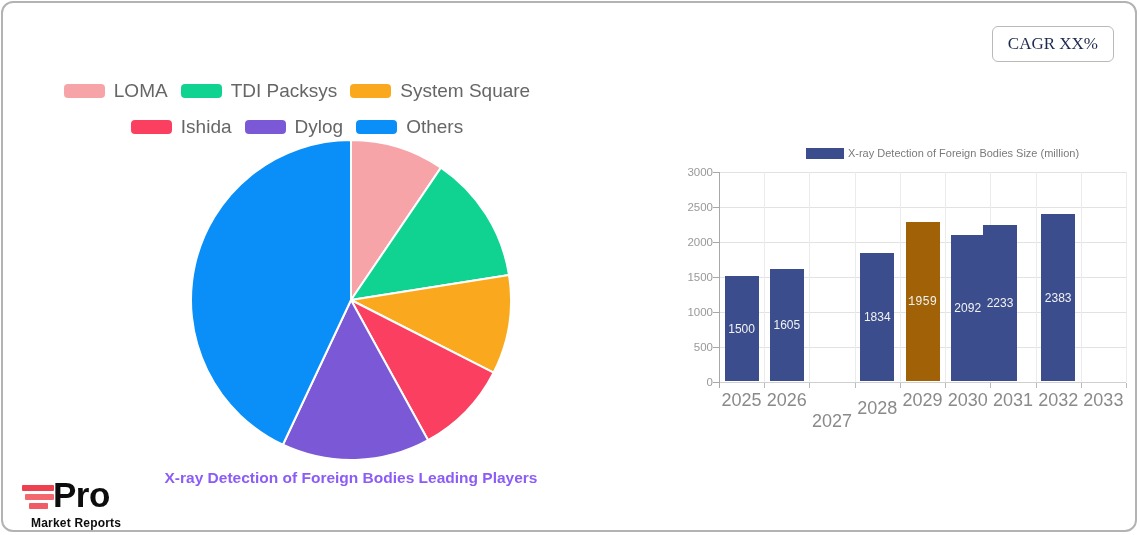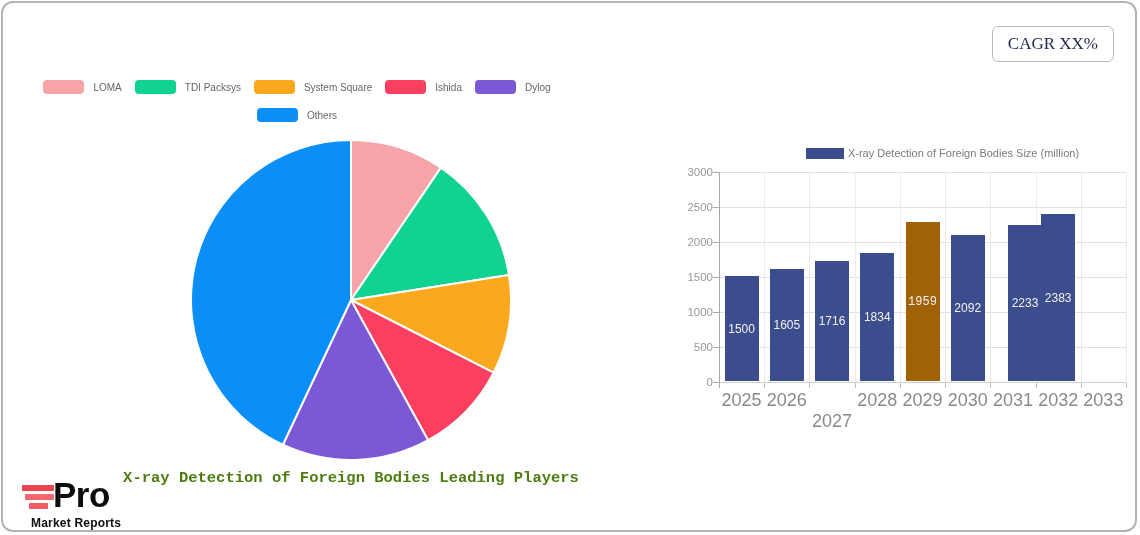--- a/index.html
+++ b/index.html
@@ -10,24 +10,24 @@
   
   .cagr-badge{position:absolute;top:23px;right:21px;padding:7px 15px;border:1px solid #b9b9b9;
               border-radius:6px;background:#fff;font-family:"Liberation Serif",serif;
               font-size:17px;color:#1d2a4d;}
 
   
   .pie-legend{position:absolute;left:14px;top:77px;width:560px;display:flex;flex-wrap:wrap;
               justify-content:center;column-gap:13px;row-gap:14px;}
   .pie-legend-item{display:flex;align-items:center;gap:9px;}
   .pie-legend-swatch{width:41px;height:14px;border-radius:4px;display:inline-block;}
-  .pie-legend-label{font-size:10px;color:#666;}
+  .pie-legend-label{font-size:19px;color:#666;}
   #pie-svg{position:absolute;left:186px;top:135px;}
   .pie-title{position:absolute;left:48px;top:466px;width:600px;text-align:center;
-             font-family:Liberation Mono, monospace;font-size:15.5px;font-weight:600;color:#4d7c0f;}
+             font-family:Liberation Sans, sans-serif;font-size:15.5px;font-weight:600;color:#8b5cf6;}
 
   
   .bar-legend{position:absolute;left:736px;top:144px;width:407px;display:flex;
               justify-content:center;align-items:center;gap:4px;}
   .bar-legend-swatch{width:38px;height:11px;display:inline-block;}
   .bar-legend-label{font-size:11px;color:#7a7a7a;white-space:nowrap;}
   .bar-plot{position:absolute;left:716px;top:169px;width:407px;height:210px;}
   .hgrid{position:absolute;left:0;width:100%;height:1px;background:#e2e2e2;}
   .vgrid{position:absolute;top:0;width:1px;height:100%;background:#ebebeb;}
   .y-axis-line{position:absolute;left:0;top:0;width:1px;height:216px;background:#a8a8a8;}
@@ -138,37 +138,34 @@
       <div class="x-axis-line"></div>
       <div class="y-axis-line"></div>
       <div class="bar" style="left: 5.61111px; width: 34px; height: 105px; background: rgb(59, 77, 140);">
         <span class="bar-value-label" style="color: rgb(242, 242, 242);">1500</span>
       </div>
       <div class="x-tick-label" style="left: 22.6111px;">2025</div>
       <div class="bar" style="left: 50.8333px; width: 34px; height: 112.35px; background: rgb(59, 77, 140);">
         <span class="bar-value-label" style="color: rgb(242, 242, 242);">1605</span>
       </div>
       <div class="x-tick-label" style="left: 67.8333px;">2026</div>
-      <div class="bar" style="left: 96.0556px; width: 34px; height: 120.12px; background: rgb(59, 77, 140);">
-        <span class="bar-value-label" style="color: rgb(242, 242, 242);">1716</span>
-      </div>
       <div class="x-tick-label" style="left: 113.056px; margin-top: 21px;">2027</div>
       <div class="bar" style="left: 141.278px; width: 34px; height: 128.38px; background: rgb(59, 77, 140);">
         <span class="bar-value-label" style="color: rgb(242, 242, 242);">1834</span>
       </div>
-      <div class="x-tick-label" style="left: 158.278px;">2028</div>
+      <div class="x-tick-label" style="left: 158.278px; margin-top: 8px;">2028</div>
       <div class="bar" style="left: 186.5px; width: 34px; height: 159px; background: #a16207; font-family: Liberation Mono, monospace;">
         <span class="bar-value-label" style="color: rgb(242, 242, 242);">1959</span>
       </div>
       <div class="x-tick-label" style="left: 203.5px;">2029</div>
       <div class="bar" style="left: 231.722px; width: 34px; height: 146.44px; background: rgb(59, 77, 140);">
         <span class="bar-value-label" style="color: rgb(242, 242, 242);">2092</span>
       </div>
       <div class="x-tick-label" style="left: 248.722px;">2030</div>
-      <div class="bar" style="left: 289px; width: 34px; height: 156.31px; background: rgb(59, 77, 140);">
+      <div class="bar" style="left: 264px; width: 34px; height: 156.31px; background: rgb(59, 77, 140);">
         <span class="bar-value-label" style="color: rgb(242, 242, 242);">2233</span>
       </div>
       <div class="x-tick-label" style="left: 293.944px;">2031</div>
       <div class="bar" style="left: 322.167px; width: 34px; height: 166.81px; background: rgb(59, 77, 140);">
         <span class="bar-value-label" style="color: rgb(242, 242, 242);">2383</span>
       </div>
       <div class="x-tick-label" style="left: 339.167px;">2032</div>
       <div class="x-tick-label" style="left: 384.389px;">2033</div>
     </div>
 

